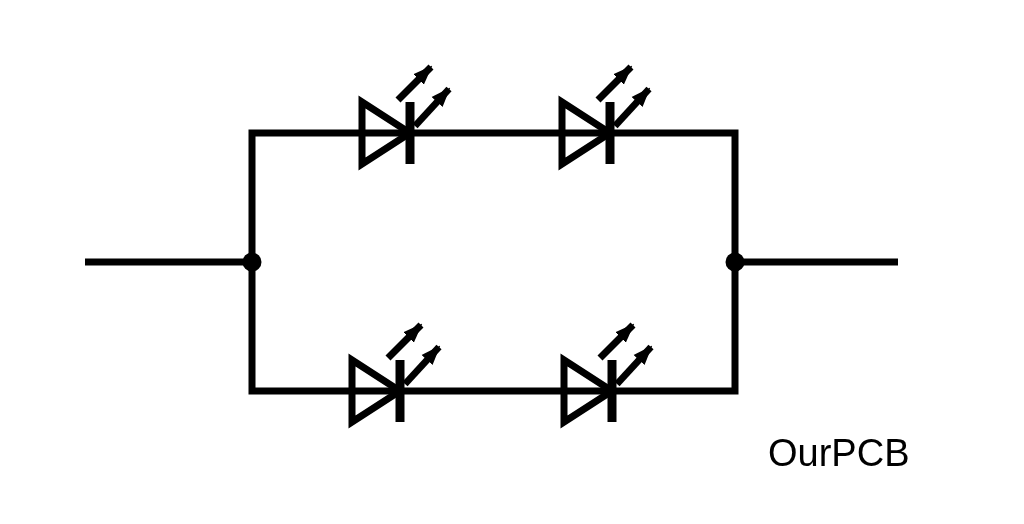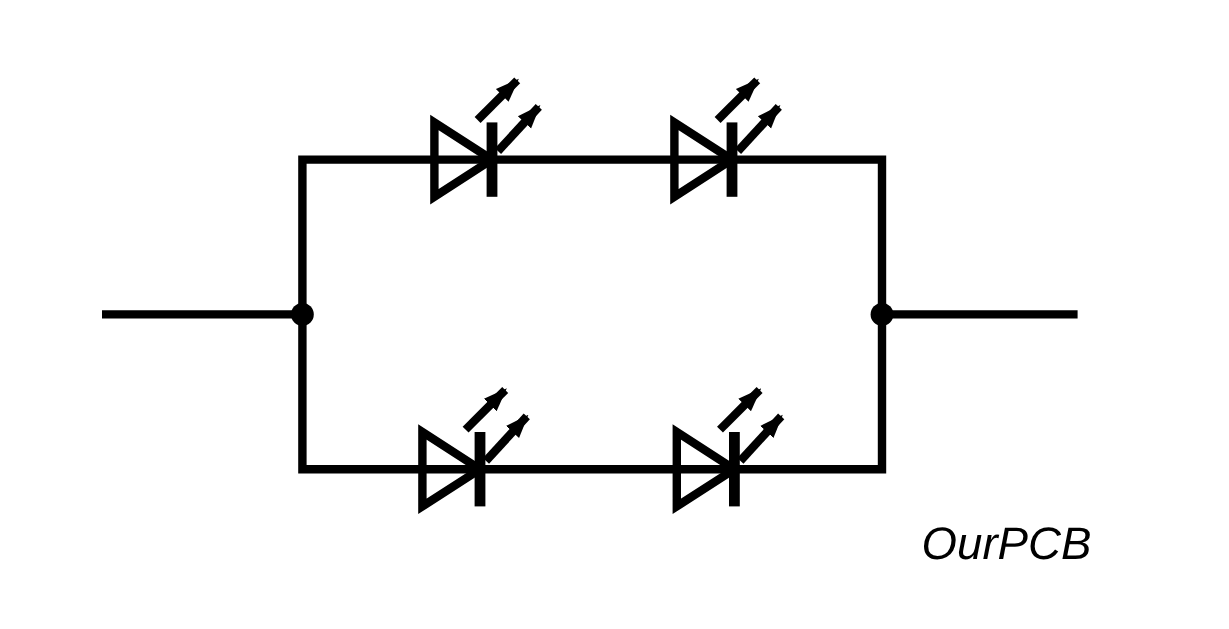--- a/index.html
+++ b/index.html
@@ -2,21 +2,21 @@
 <html style="--line: #000000; --background: #ffffff;"><head>
 <meta charset="utf-8">
 <style>
   html, body { margin: 0; padding: 0; }
   body {
     width: 1024px; height: 524px;
     background: var(--background, #ffffff);
     font-family: "Liberation Sans", sans-serif;
     overflow: hidden;
   }
-  .stage { position: relative; width: 1024px; height: 524px; font-style: italic; }
+  .stage { position: relative; width: 1024px; height: 524px; }
   svg { display: block; }
   .wire    { stroke: var(--line, #000000); stroke-width: 7; fill: none; stroke-linecap: butt; stroke-linejoin: miter; }
   .outline { stroke: var(--line, #000000); stroke-width: 7; fill: none; stroke-linejoin: miter; }
   .bar     { stroke: var(--line, #000000); stroke-width: 9; }
   .arrow   { stroke: var(--line, #000000); stroke-width: 7; marker-end: url(#arrowhead); }
   .dot     { fill: var(--line, #000000); }
   .head    { fill: var(--line, #000000); }
   .watermark {
     font-family: "Liberation Sans", sans-serif;
     font-size: 38px;

